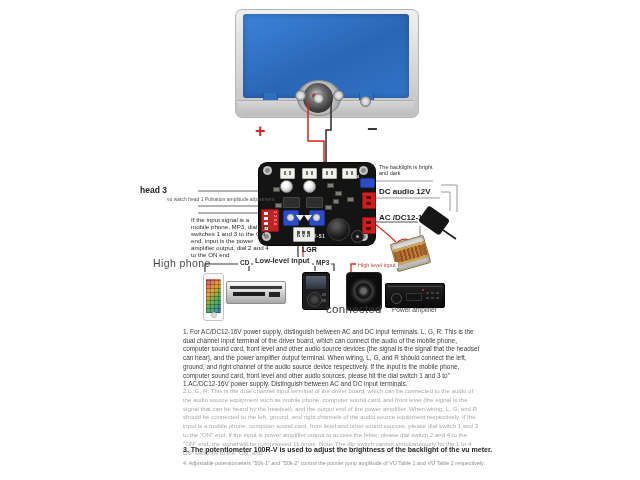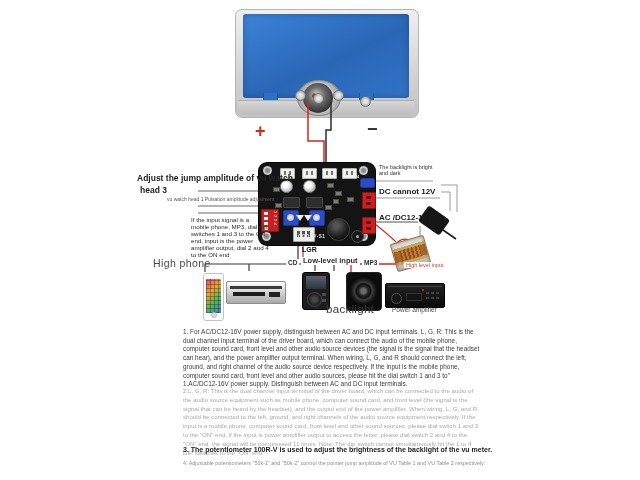--- a/index.html
+++ b/index.html
@@ -42,21 +42,21 @@
           background:radial-gradient(circle at 40% 32%,#555 12%,#1d1d1d 58%,#000 100%);}
   .smallpot{left:92px;top:67px;width:11px;height:11px;border-radius:50%;background:#181818;border:1px solid #4c4c4c;}
   .smallpot i{position:absolute;left:4px;top:4px;width:3px;height:3px;border-radius:50%;background:#aaa;}
   .conn3{left:34px;top:64px;width:20px;height:13px;background:#ededea;border:1px solid #a8a8a2;border-radius:1px;}
   .conn3 i{position:absolute;top:3px;width:3px;height:6px;background:#55554f;}
   .tri{width:0;height:0;border-left:4px solid transparent;border-right:4px solid transparent;border-top:6px solid #f0f0ec;}
   .rpart{background:#7c7c74;border:1px solid #4a4a44;}
   .silk{color:#e9e9e9;font-weight:700;}
   
   .lbl{z-index:4;color:#2e2e2e;}
-  .chip{background:#fff;padding:0 2px;line-height:1.1;margin-left:48px;}
+  .chip{background:#fff;padding:0 2px;line-height:1.1;}
   .note-tiny{font-size:5px;color:#5a5a5a;white-space:nowrap;}
   .bold-lbl{font-weight:700;font-size:8.5px;color:#222;}
   .dipnote{width:78px;font-size:6.2px;line-height:7px;color:#2b2b2b;}
   .backlight{width:60px;font-size:5.5px;line-height:6px;color:#333;}
   .io-bold{font-weight:700;font-size:8px;color:#1b1b1b;}
   
   .dev{z-index:3;}
   .phone{left:203px;top:273px;width:19px;height:46px;background:#fdfdfd;border:1px solid #c4c4c4;border-radius:3px;}
   .phone .scr{position:absolute;left:2px;top:5px;right:2px;bottom:7px;border-radius:1px;
        background:repeating-linear-gradient(0deg,rgba(0,0,0,.28) 0 1px,transparent 1px 4px),
@@ -209,39 +209,38 @@
         <i style="top:9px;"></i>
       </div>
     <div class="conn-r" style="left:103px;top:54px;">
         <i style="top:3px;"></i>
         <i style="top:9px;"></i>
       </div>
     <div class="silk" style="left:39px;top:71px;font-size:4.5px;letter-spacing:.5px;">COONY-S1</div>
   </div>
   <div class="abs lbl" style="left:302px;top:246px;font-weight:700;font-size:7px;color:#111;">LGR</div>
 
-  <div class="abs lbl bold-lbl" style="left:137px;top:173px;">Adjust the jump amplitude of vu watch</div>
   <div class="abs lbl bold-lbl" style="left:140px;top:185px;">head 3</div>
   <div class="abs lbl note-tiny" style="left:167px;top:196px;">vu watch head 1 Pulsation amplitude  adjustment</div>
   <div class="abs lbl dipnote" style="left:191px;top:216px;">If the input signal is a mobile phone, MP3, dial dip switches 1 and 3 to the ON end, input is the power amplifier output, dial 2 and 4 to the ON end</div>
   <div class="abs lbl" style="left:153px;top:257px;font-size:10.5px;letter-spacing:.4px;color:#4a4a4a;">High phone</div>
 
   <div class="abs lbl backlight" style="left:379px;top:164px;">The backlight is bright and dark</div>
-  <div class="abs lbl io-bold" style="left:379px;top:187px;">DC cannot 12V</div>
+  <div class="abs lbl io-bold" style="left:379px;top:187px;">DC audio 12V</div>
   <div class="abs lbl io-bold" style="left:379px;top:213px;">AC /DC12-18V</div>
   <div class="abs plug"></div>
   <div class="abs xfmr">
       <i></i>
     </div>
 
   <div class="abs lbl chip" style="left:238px;top:259px;font-weight:700;font-size:6.5px;">CD</div>
   <div class="abs lbl chip" style="left:253px;top:257px;font-weight:700;font-size:7.5px;">Low-level input</div>
   <div class="abs lbl chip" style="left:314px;top:259px;font-weight:700;font-size:6.5px;">MP3</div>
   <div class="abs lbl chip" style="left:356px;top:262px;font-size:5.5px;color:#cf4236;">High level input</div>
-  <div class="abs lbl" style="left:326px;top:303px;font-size:11.5px;letter-spacing:.3px;color:#3a3a3a;">backlight</div>
+  <div class="abs lbl" style="left:326px;top:303px;font-size:11.5px;letter-spacing:.3px;color:#3a3a3a;">connected</div>
   <div class="abs lbl" style="left:392px;top:306px;font-size:6.5px;color:#444;">Power amplifier</div>
 
   <div class="abs dev phone">
     <div class="scr"></div>
     <div class="home"></div>
   </div>
   <div class="abs dev cdp">
     <div class="band"></div>
     <div class="slot"></div>
     <div class="disp"></div>

